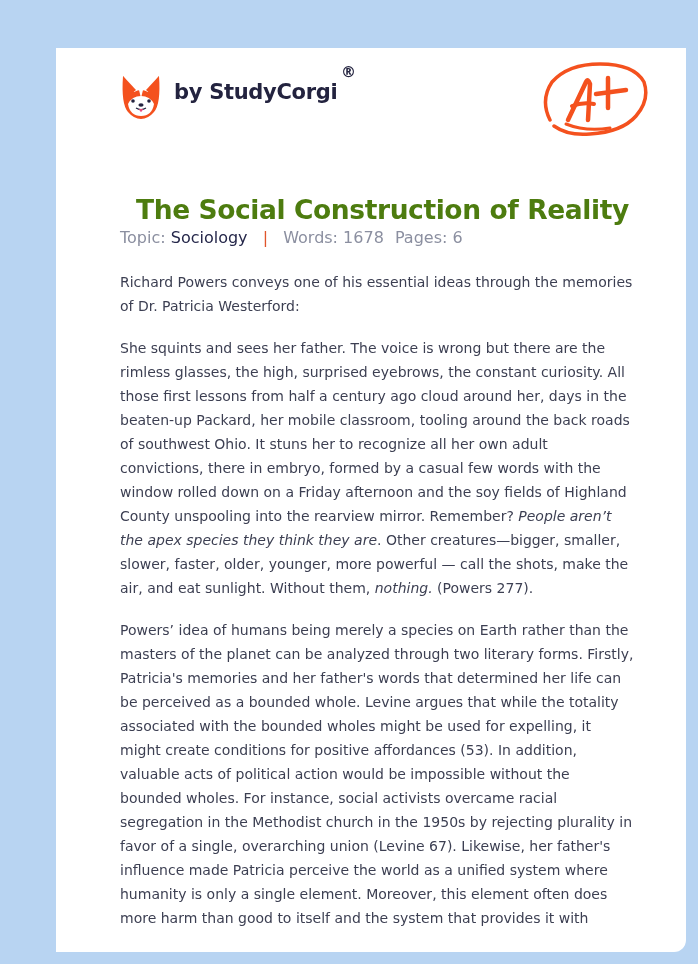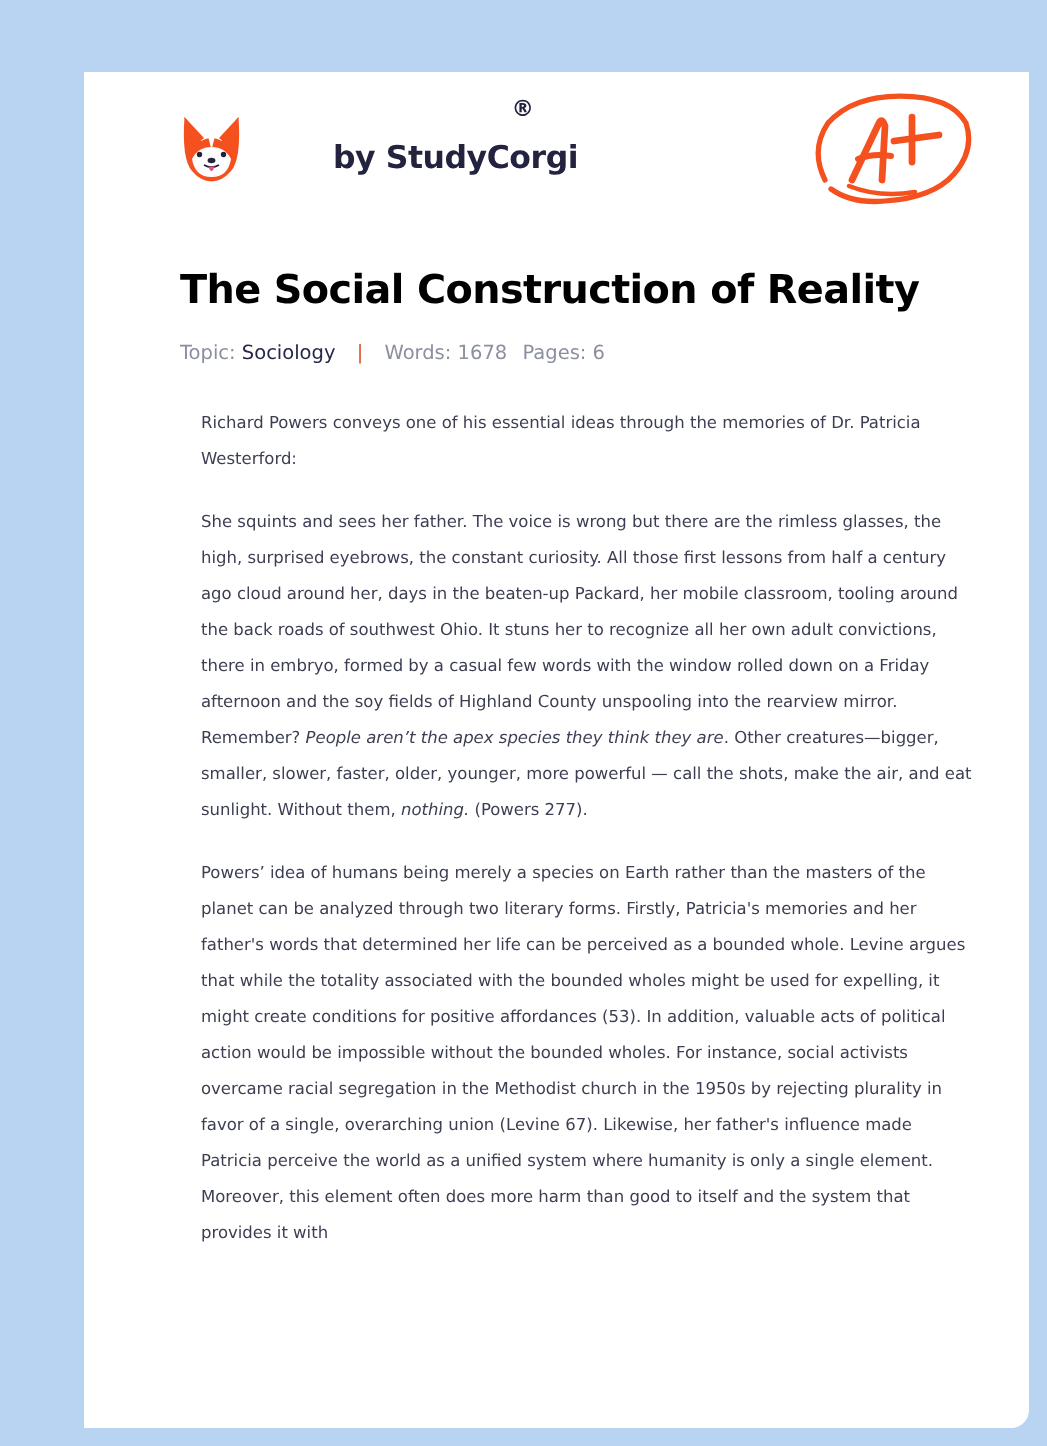--- a/index.html
+++ b/index.html
@@ -30,22 +30,21 @@
       top: 0;
       width: 630px;
       height: 110px;
     }
     .logo {
       position: absolute;
       left: 64px;
       top: 26px;
       height: 50px;
       display: flex;
-      align-items: center;
-      gap: 48px;
+      align-items: flex-start;
     }
     .logo-icon {
       width: 42px;
       height: 46px;
       display: block;
     }
     .logo-text {
       margin-left: 12px;
       font-family: "DejaVu Sans", sans-serif;
       font-weight: bold;
@@ -67,33 +66,33 @@
       position: absolute;
       left: 482px;
       top: 10px;
       width: 112px;
       height: 82px;
     }
     .title {
       position: absolute;
       left: 64px;
       top: 130px;
-      margin: 0;
+      margin: 16px;
       font-family: "DejaVu Sans", sans-serif;
       font-weight: bold;
       font-size: 26.5px;
-      color: #000000;
+      color: #4d7c0f;
       letter-spacing: -0.4px;
       white-space: nowrap;
     }
     .meta {
       position: absolute;
       left: 64px;
       top: 180px;
-      font-size: 13px;
+      font-size: 16px;
       color: #8b8fa0;
       white-space: nowrap;
       font-family: "DejaVu Sans", sans-serif;
       text-align: center;
     }
     .meta .topic-value {
       color: #25274a;
     }
     .meta .sep {
       color: #e0552b;
@@ -101,24 +100,23 @@
     }
     .meta .pages {
       margin-left: 6px;
     }
     .body-text {
       position: absolute;
       left: 64px;
       top: 222px;
       width: 515px;
       font-family: "DejaVu Sans", sans-serif;
-      font-size: 11px;
+      font-size: 14px;
       line-height: 24px;
       color: #3c3f52;
-      margin-left: 14px;
     }
     .body-text p {
       margin: 0 0 18px 0;
     }
     .body-text em {
     }
   </style>
 </head>
 <body>
 

